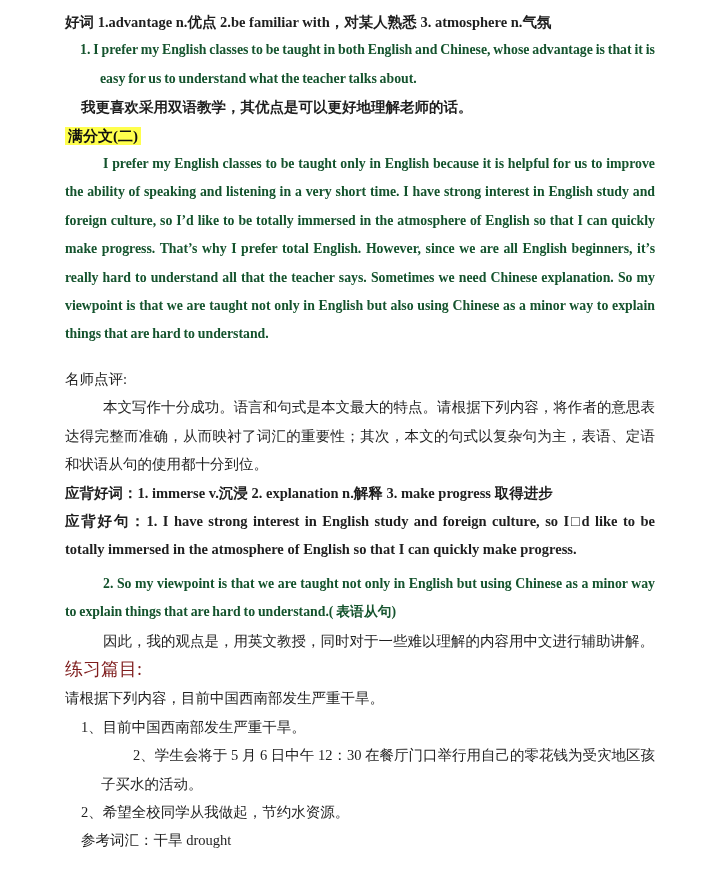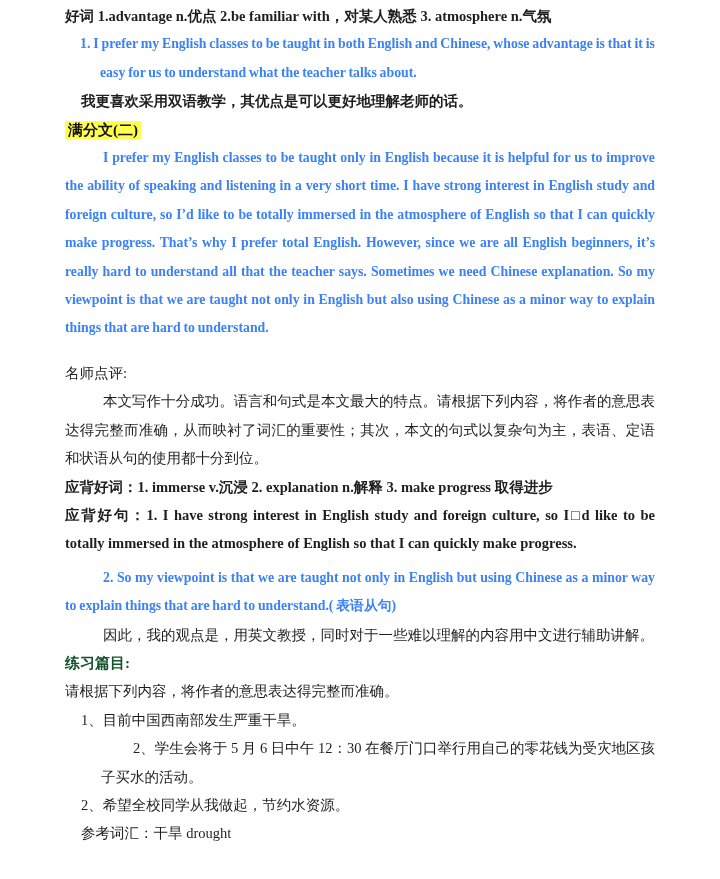--- a/index.html
+++ b/index.html
@@ -1,31 +1,31 @@
 <!DOCTYPE html>
 <html><head>
 <meta charset="utf-8">
 <style>
   html,body{margin:0;padding:0;background:#ffffff;}
   .page{
     width:720px;height:879px;
     box-sizing:border-box;
-    padding:2px 65px 0 65px;
+    padding:8px 65px 0 65px;
     background:#ffffff;
     overflow:hidden;
     font-family:"Liberation Serif","DejaVu Serif",serif;
     color:#1a1a1a;
   }
   
   .en{
     font-family:"Liberation Serif","DejaVu Serif",serif;
     font-weight:700;
     font-size:13.8px;
     line-height:28.4px;
-    color:#3b82f6;
+    color:#14532d;
     text-align:justify;
     word-spacing:-0.6px;
   }
   
   .zh{
     font-family:"Liberation Serif","DejaVu Serif",serif,sans-serif;
     font-weight:400;
     font-size:14.5px;
     line-height:28.4px;
     color:#1e1e1e;
@@ -38,23 +38,23 @@
   .center{}
   .heading-line{line-height:28.4px;}
   .hl{
     background:#ffff4d;
     font-weight:700;
     font-size:15px;
     color:#111111;
     padding:1px 3px;
   }
   .blue{
-    color:#14532d;
-    font-weight:700;
-    font-size:15px;
+    color:#7f1d1d;
+    font-weight:400;
+    font-size:18px;
   }
   .spacer{height:16px;}
   .mt6{margin-top:6px;}
   p{margin:0;}
 </style>
 </head>
 <body>
 
 <div class="page">
 
@@ -73,19 +73,19 @@
   <p class="zh ind">本文写作十分成功。语言和句式是本文最大的特点。请根据下列内容，将作者的意思表达得完整而准确，从而映衬了词汇的重要性；其次，本文的句式以复杂句为主，表语、定语和状语从句的使用都十分到位。</p>
 
   <p class="zh bold">应背好词：1. immerse v.沉浸 2. explanation n.解释 3. make progress  取得进步</p>
   <p class="zh bold">应背好句：1. I have strong interest in English study and foreign culture, so I□d like to be totally immersed in the atmosphere of English so that I can quickly make progress.</p>
   <p class="en ind mt6">2. So my viewpoint is that we are taught not only in English but using Chinese as a minor way to explain things that are hard to understand.( 表语从句)</p>
 
   <p class="zh ind">因此，我的观点是，用英文教授，同时对于一些难以理解的内容用中文进行辅助讲解。</p>
 
   <p class="center heading-line"><span class="blue">练习篇目:</span></p>
 
-  <p class="zh">请根据下列内容，将作者的意思表达得完整而准确。</p>
+  <p class="zh">请根据下列内容，目前中国西南部发生严重干旱。</p>
   <p class="zh ml">1、目前中国西南部发生严重干旱。</p>
   <p class="zh" style="text-indent:32px;margin-left:36px;">2、学生会将于 5 月 6 日中午 12：30 在餐厅门口举行用自己的零花钱为受灾地区孩子买水的活动。</p>
   <p class="zh ml">2、希望全校同学从我做起，节约水资源。</p>
   <p class="zh ml">参考词汇：干旱 drought</p>
 
 </div>
 
 </body></html>

